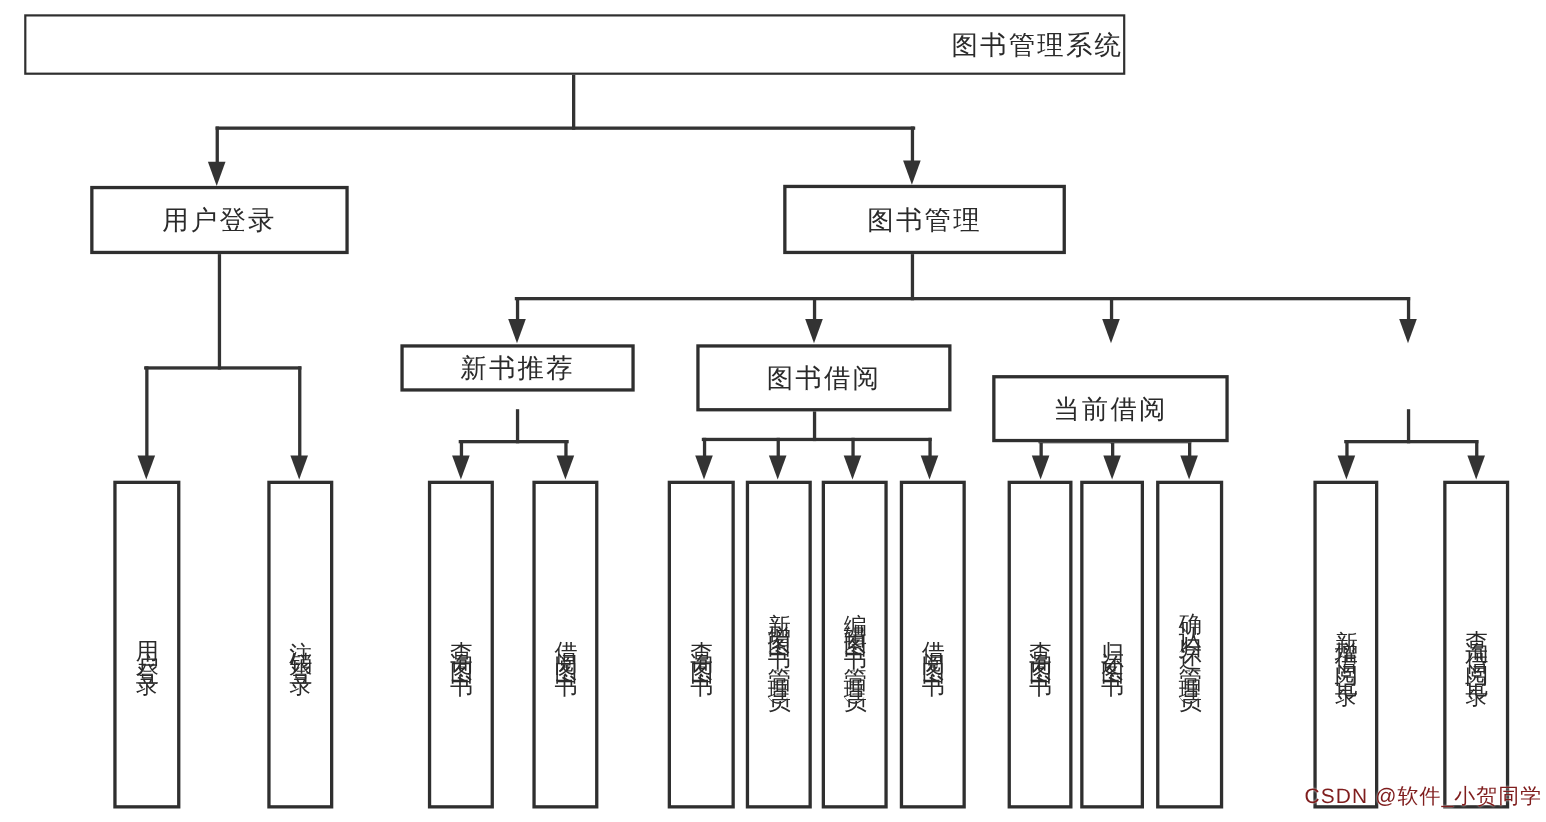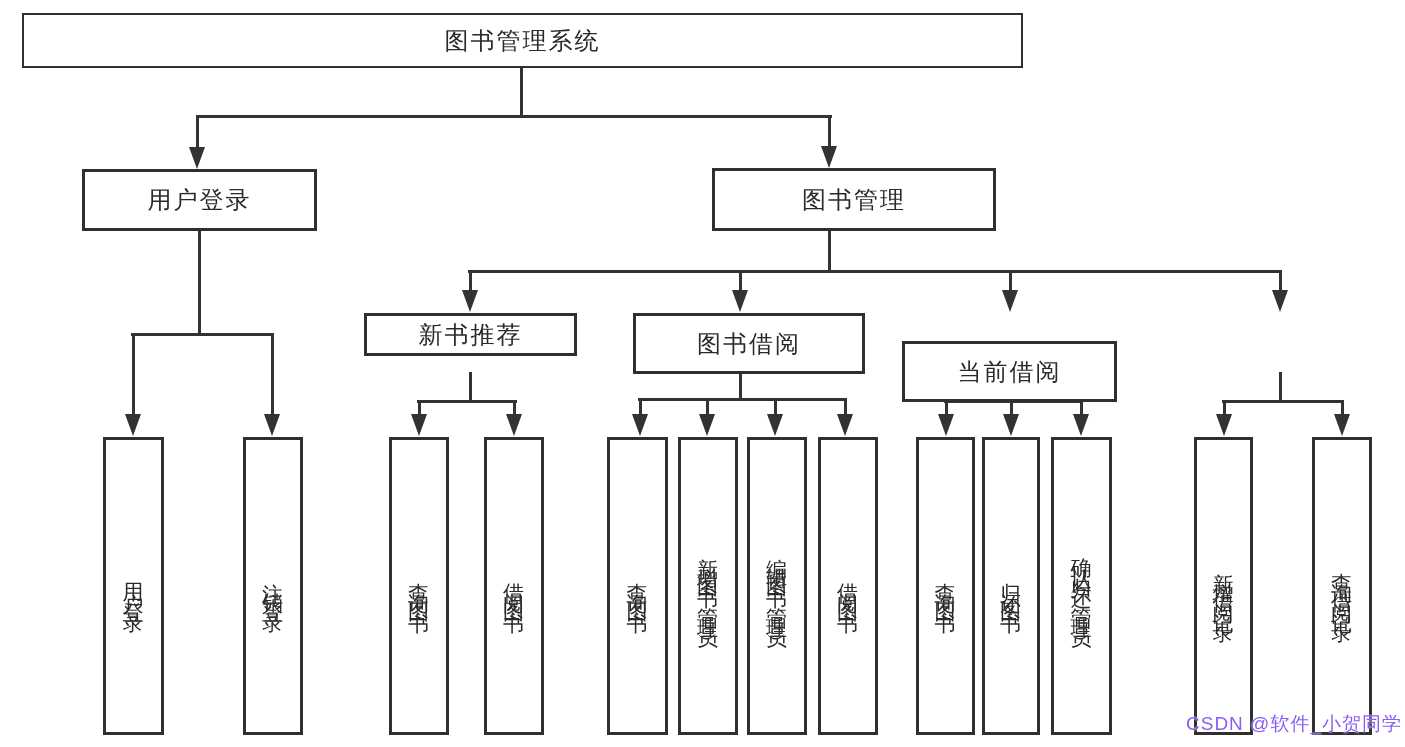--- a/index.html
+++ b/index.html
@@ -40,20 +40,21 @@
     justify-content: center;
   }
   .box span {
     font-size: 24px;
     letter-spacing: 2px;
     color: #2a2a2a;
     white-space: nowrap;
   }
   .root-box {
     border-width: 2px;
+    justify-content: flex-end;
   }
   
   .vbox {
     position: absolute;
     box-sizing: border-box;
     top: 437px;
     height: 298px;
     background: #ffffff;
     border: 3px solid #2f2f2f;
     display: flex;
@@ -67,21 +68,21 @@
     letter-spacing: 10px;
     color: #2a2a2a;
     line-height: 1;
   }
   .watermark {
     position: absolute;
     left: 1186px;
     top: 711px;
     font-size: 19px;
     letter-spacing: 1px;
-    color: #8b5cf6;
+    color: #7f1d1d;
     white-space: nowrap;
     z-index: 6;
     text-shadow: 0 0 2px #ffffff;
   }
 </style>
 </head>
 <body>
 
 <div class="canvas">
 
@@ -145,21 +146,21 @@
   <div class="ah" style="left:1216px; top:414px;"></div>
   <div class="ah" style="left:1334px; top:414px;"></div>
 
   <div class="box root-box" style="left:22px; top:13px; width:1001px; height:55px;">
     <span>图书管理系统</span>
   </div>
 
   <div class="box" style="left:82px; top:169px; width:235px; height:62px;">
     <span>用户登录</span>
   </div>
-  <div class="box" style="left:712px; top:168px; width:284px; height:63px;">
+  <div class="box" style="left:712px; top:168px; width:257px; height:63px;">
     <span>图书管理</span>
   </div>
 
   <div class="box" style="left:364px; top:313px; width:213px; height:43px;">
     <span>新书推荐</span>
   </div>
   <div class="box" style="left:633px; top:313px; width:232px; height:61px;">
     <span>图书借阅</span>
   </div>
   <div class="box" style="left:902px; top:313px; width:215px; height:61px;margin-top:28px;">

